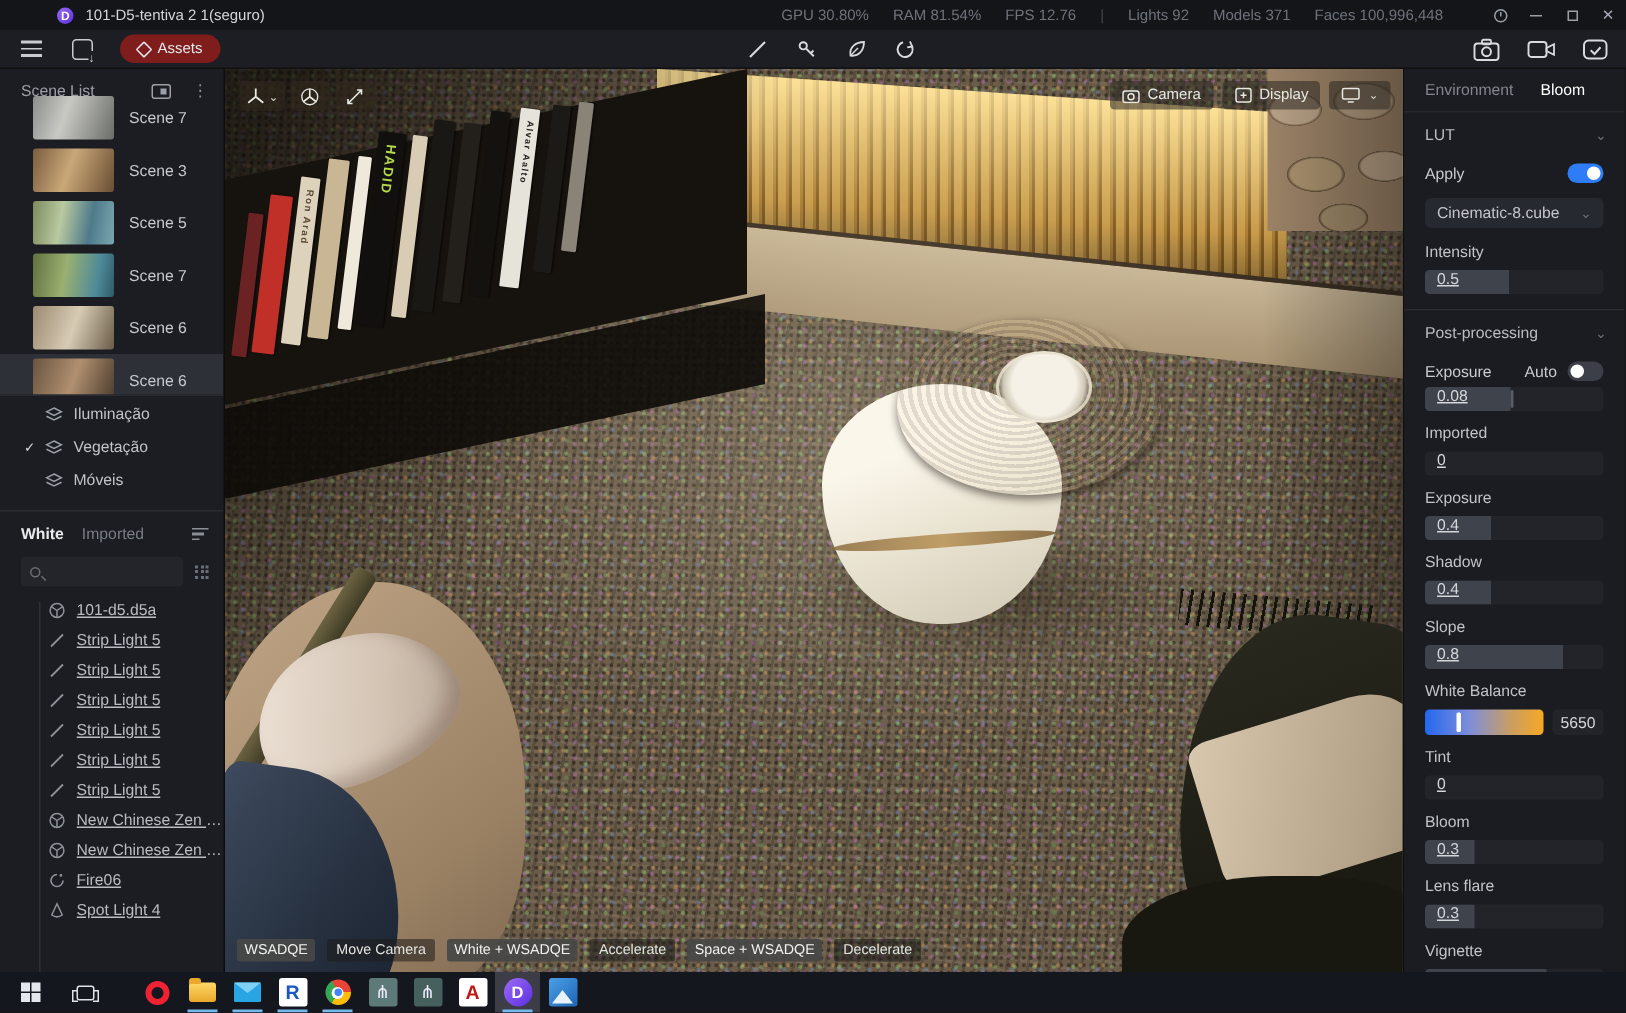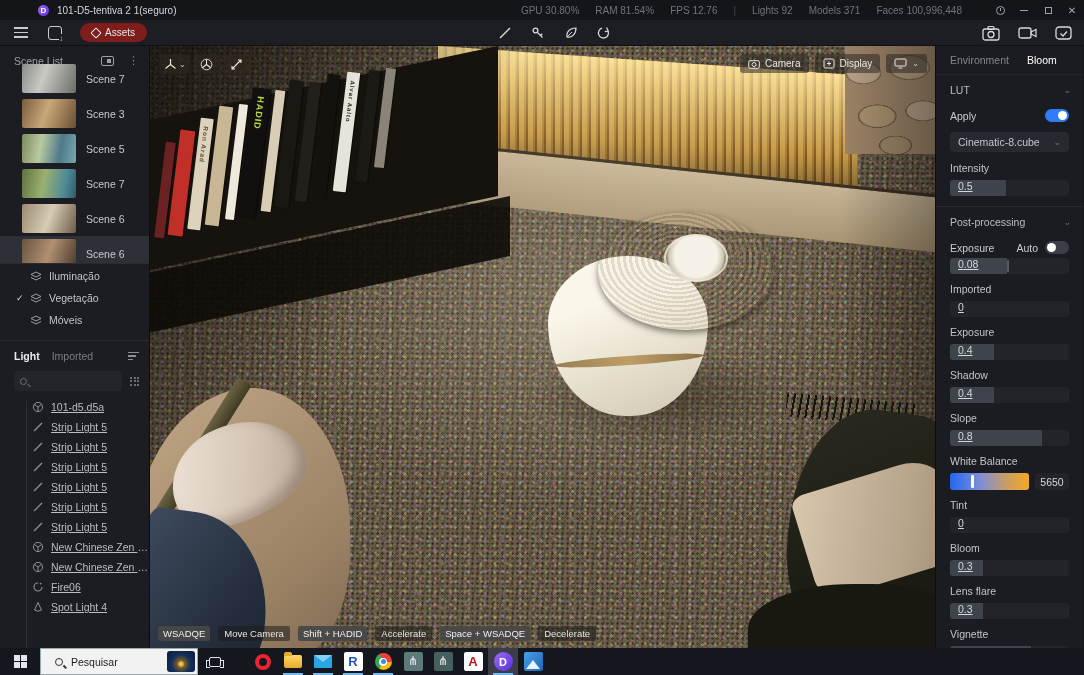--- a/index.html
+++ b/index.html
@@ -382,21 +382,21 @@
         <div class="layer-row">
           <svg class="layer-ico" width="12" height="11" viewBox="0 0 12 11">
               <path d="M6 1 L11 3.5 L6 6 L1 3.5 Z" fill="none" stroke="#9aa0a8" stroke-width="1"></path>
               <path d="M1 6.5 L6 9 L11 6.5" fill="none" stroke="#9aa0a8" stroke-width="1"></path>
             </svg>
           <span>Móveis</span>
         </div>
       </div>
       <div class="divider"></div>
       <div class="obj-head">
-        <span class="obj-tab-a">Light</span>
+        <span class="obj-tab-a">White</span>
         <span class="obj-tab-b">Imported</span>
         <span class="sp" style="flex:1"></span>
         <span class="sortico">
             <i></i>
             <i></i>
             <i></i>
           </span>
       </div>
       <div class="searchrow">
         <div class="searchbox">
@@ -573,21 +573,21 @@
           <svg width="13" height="11" viewBox="0 0 13 11">
               <rect x="1" y="1" width="11" height="7" rx="1" fill="none" stroke="#e8e8e4" stroke-width="1"></rect>
               <path d="M4.5 10 H8.5" stroke="#e8e8e4" stroke-width="1"></path>
             </svg>
           <span class="chev">⌄</span>
         </div>
       </div>
       <div class="shortcut-bar">
         <span class="sc-key">WSADQE</span>
         <span class="sc-act">Move Camera</span>
-        <span class="sc-key">Shift + HADID</span>
+        <span class="sc-key">White + WSADQE</span>
         <span class="sc-act">Accelerate</span>
         <span class="sc-key">Space + WSADQE</span>
         <span class="sc-act">Decelerate</span>
       </div>
     </div>
 
     <div class="rightpanel">
       <div class="rp-tabs">
         <span class="rp-tab">Environment</span>
         <span class="rp-tab active">Bloom</span>
@@ -700,25 +700,20 @@
 
   <div class="taskbar">
     <div class="start">
         <span class="winlogo">
           <i></i>
           <i></i>
           <i></i>
           <i></i>
         </span>
       </div>
-    <div class="searchbar">
-      <span class="mag"></span>
-      <span>Pesquisar</span>
-      <span class="bingimg"></span>
-    </div>
     <div class="taskview">
         <span class="tv-ico"></span>
       </div>
     <div style="width:16px"></div>
     <div class="tb-app">
         <span class="ico-opera"></span>
       </div>
     <div class="tb-app open">
         <span class="ico-folder"></span>
       </div>

